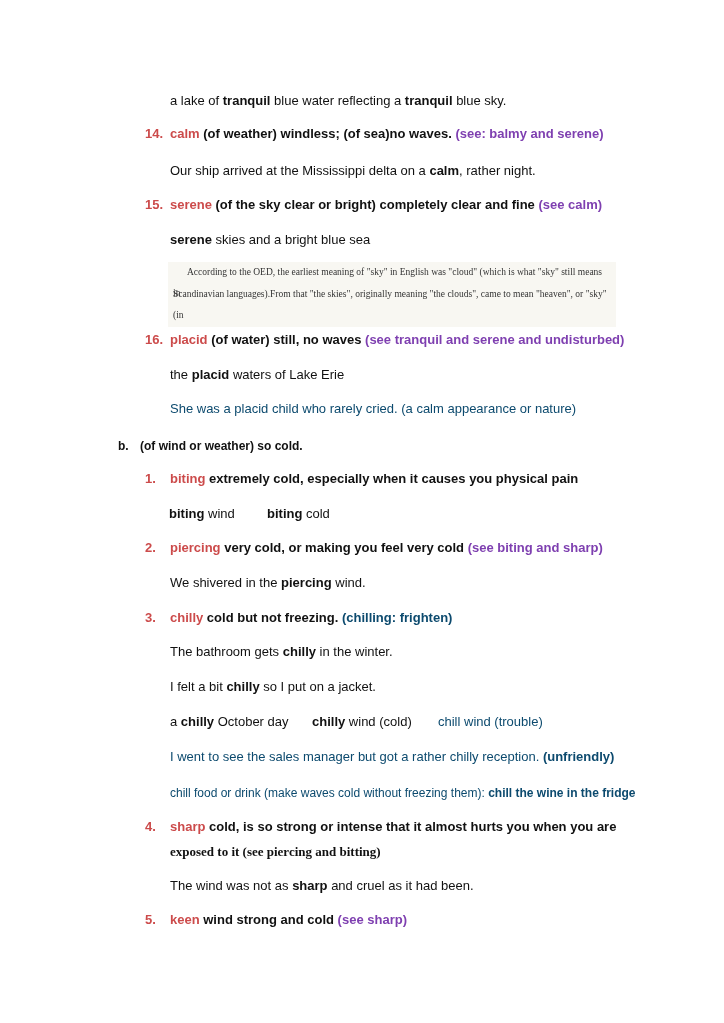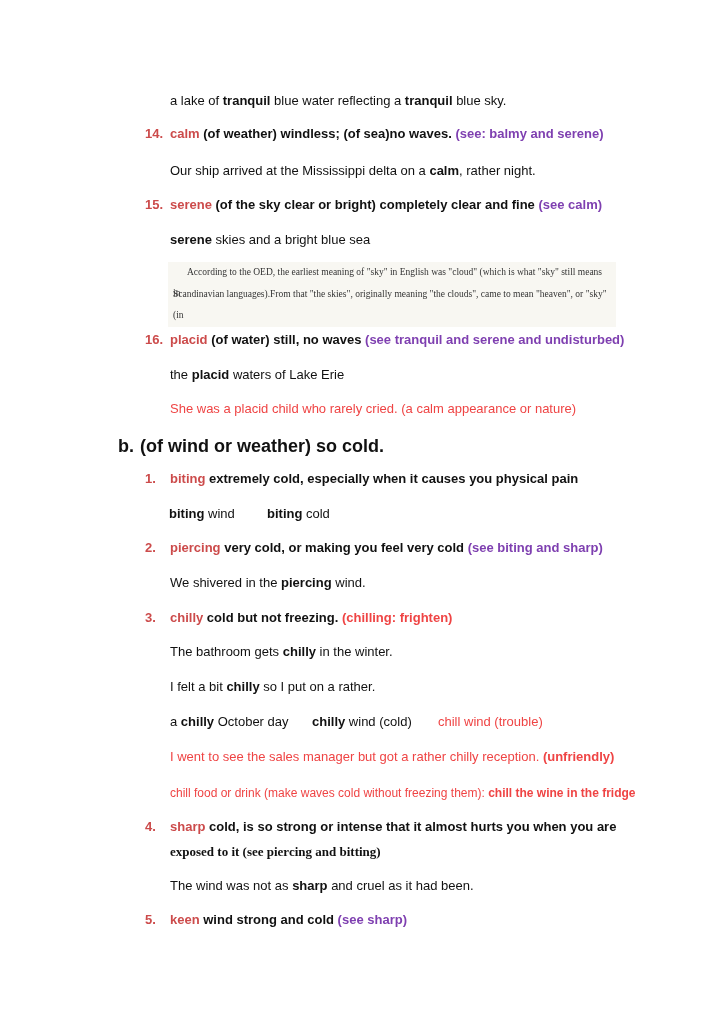--- a/index.html
+++ b/index.html
@@ -2,30 +2,30 @@
 <html><head>
 <meta charset="utf-8">
 <style>
   html, body { margin: 0; padding: 0; background: #ffffff; }
   body { width: 724px; height: 1023px; position: relative; overflow: hidden;
          font-family: "Liberation Sans", sans-serif; color: #111111; font-size: 13px; }
   .line { position: absolute; white-space: nowrap; line-height: 16px; }
   .b { font-weight: bold; }
   .red { color: #cc4b4b; }
   .purple { color: #7e3fb0; }
-  .green { color: #ef4444; }
+  .green { color: #0c4a6e; }
   .num { position: absolute; left: 145px; font-weight: bold; color: #cc4b4b; line-height: 16px; }
   .term-line { left: 170px; font-weight: bold; }
   .ex { left: 170px; }
   .note-box { position: absolute; left: 168px; top: 262px; width: 448px; height: 65px;
               background: #f8f7f2; font-family: "Liberation Serif", serif; font-size: 9.5px;
               color: #333333; }
   .note-box p { margin: 0; position: absolute; left: 5px; right: 5px; line-height: 21px; top: 0; }
   .note-box .indent { display: inline-block; width: 14px; }
-  .heading { position: absolute; left: 118px; top: 436px; font-size: 18px; font-weight: bold;
+  .heading { position: absolute; left: 118px; top: 436px; font-size: 12px; font-weight: bold;
              line-height: 20px; white-space: nowrap; }
   .heading .letter { display: inline-block; width: 22px; }
   .small { font-size: 12px; }
 </style>
 </head>
 <body>
 
 <div class="line ex" style="top:93px;">
   <span>a lake of </span><span class="b">tranquil</span><span> blue water reflecting a </span><span class="b">tranquil</span><span> blue sky.</span>
 </div>
@@ -83,21 +83,21 @@
 </div>
 
 <div class="num" style="top:610px;">3.</div>
 <div class="line term-line" style="top:610px;">
   <span class="red">chilly</span><span> cold but not freezing. </span><span class="green">(chilling: frighten)</span>
 </div>
 <div class="line ex" style="top:644px;">
   <span>The bathroom gets </span><span class="b">chilly</span><span> in the winter.</span>
 </div>
 <div class="line ex" style="top:679px;">
-  <span>I felt a bit </span><span class="b">chilly</span><span> so I put on a rather.</span>
+  <span>I felt a bit </span><span class="b">chilly</span><span> so I put on a jacket.</span>
 </div>
 <div class="line" style="top:714px; left:170px;">
   <span>a </span><span class="b">chilly</span><span> October day</span>
 </div>
 <div class="line" style="top:714px; left:312px;">
   <span class="b">chilly</span><span> wind (cold)</span>
 </div>
 <div class="line green" style="top:714px; left:438px;">chill wind (trouble)</div>
 <div class="line ex green" style="top:749px;">
   <span>I went to see the sales manager but got a rather chilly reception. </span><span class="b">(unfriendly)</span>

